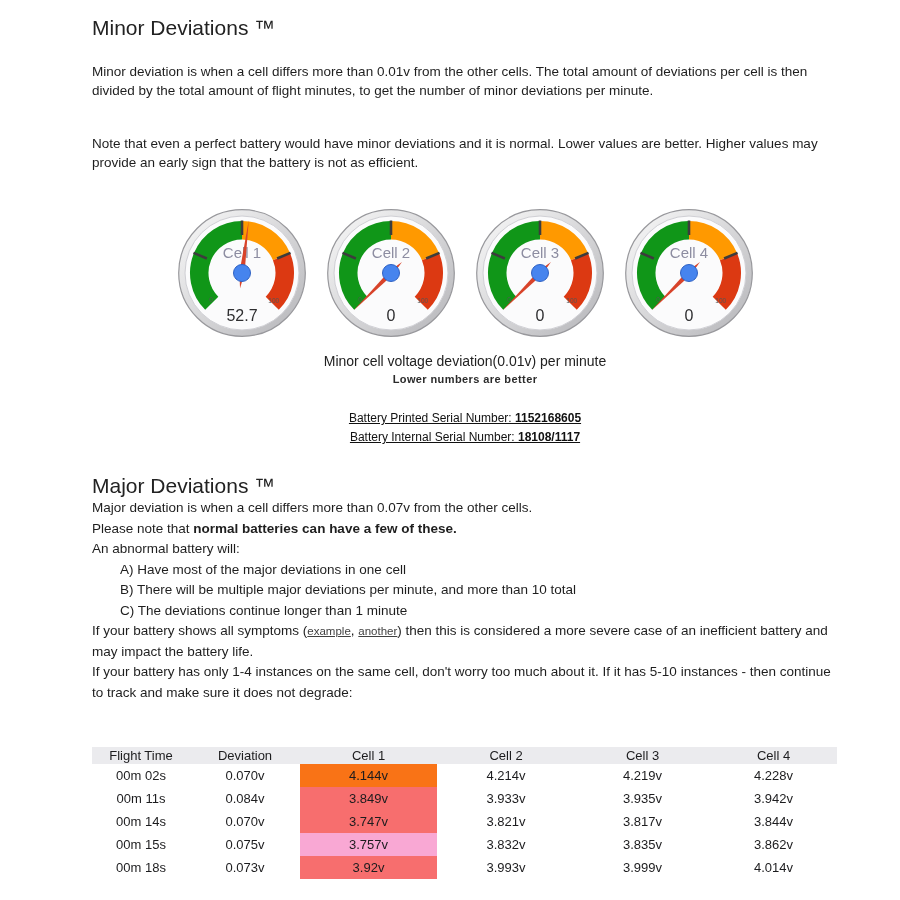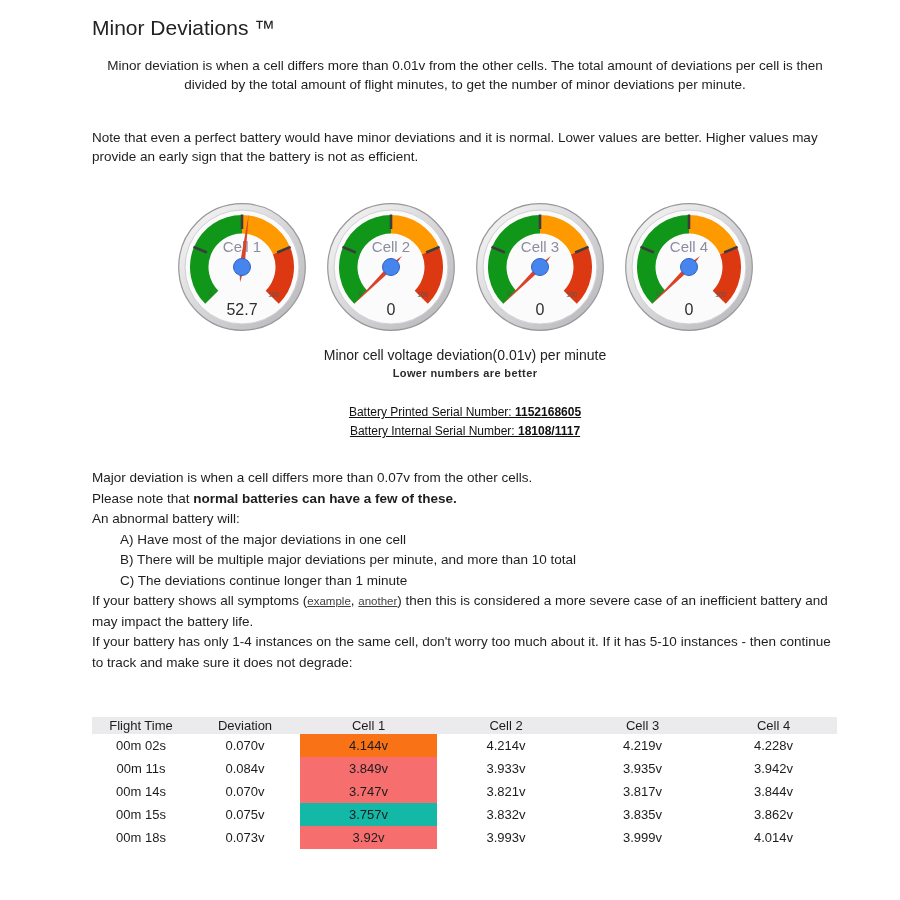--- a/index.html
+++ b/index.html
@@ -1,20 +1,20 @@
 <!DOCTYPE html>
 <html><head>
 <meta charset="utf-8">
 <style>
   html,body{margin:0;padding:0;background:#fff;}
   .page{width:900px;height:900px;background:#fff;font-family:"Liberation Sans",sans-serif;color:#1e1e1e;overflow:hidden;}
   .content{margin-left:92px;width:746px;padding-top:16px;}
   h1{font-size:21px;font-weight:400;color:#222;margin:0;line-height:24px;}
   .para{font-size:13.5px;line-height:19px;margin:0;}
-  .p1{margin-top:16px;text-align:center;}
+  .p1{margin-top:22px;}
   .p2{margin-top:34px;}
   .gauges{display:flex;gap:19px;margin-left:85px;margin-top:36px;}
   .gauge{width:130px;height:130px;}
   .caption{font-size:14px;color:#222;text-align:center;margin-top:15px;}
   .subcaption{font-size:11px;font-weight:700;color:#2b2b2b;text-align:center;letter-spacing:.4px;margin-top:4px;}
   .serials{margin-top:24px;text-align:center;font-size:12px;line-height:19px;color:#111;text-decoration:underline;}
   .serials b{font-weight:700;}
   .major{margin-top:27px;}
   .mline{font-size:13.5px;line-height:20.5px;}
   .indent{padding-left:28px;}
@@ -136,20 +136,21 @@
       <div class="caption">Minor cell voltage deviation(0.01v) per minute</div>
       <div class="subcaption">Lower numbers are better</div>
 
       <div class="serials">
         <div><span>Battery Printed Serial Number: </span><b>1152168605</b></div>
         <div><span>Battery Internal Serial Number: </span><b>18108/1117</b></div>
       </div>
     </section>
 
     <section class="major">
+      <h1>Major Deviations ™</h1>
       <div class="mline">Major deviation is when a cell differs more than 0.07v from the other cells.</div>
       <div class="mline"><span>Please note that </span><b>normal batteries can have a few of these.</b></div>
       <div class="mline">An abnormal battery will:</div>
       <div class="mline indent">A) Have most of the major deviations in one cell</div>
       <div class="mline indent">B) There will be multiple major deviations per minute, and more than 10 total</div>
       <div class="mline indent">C) The deviations continue longer than 1 minute</div>
       <div class="mline"><span>If your battery shows all symptoms (</span><a class="mlink">example</a><span>, </span><a class="mlink">another</a><span>) then this is considered a more severe case of an inefficient battery and may impact the battery life.</span></div>
       <div class="mline">If your battery has only 1-4 instances on the same cell, don't worry too much about it. If it has 5-10 instances - then continue to track and make sure it does not degrade:</div>
     </section>
 
@@ -193,21 +194,21 @@
             <td>00m 14s</td>
             <td>0.070v</td>
             <td style="background: rgb(247, 110, 110);">3.747v</td>
             <td>3.821v</td>
             <td>3.817v</td>
             <td>3.844v</td>
           </tr>
           <tr>
             <td>00m 15s</td>
             <td>0.075v</td>
-            <td style="background: #14b8a6;">3.757v</td>
+            <td style="background: #f9a8d4;">3.757v</td>
             <td>3.832v</td>
             <td>3.835v</td>
             <td>3.862v</td>
           </tr>
           <tr>
             <td>00m 18s</td>
             <td>0.073v</td>
             <td style="background: rgb(247, 110, 110);">3.92v</td>
             <td>3.993v</td>
             <td>3.999v</td>

